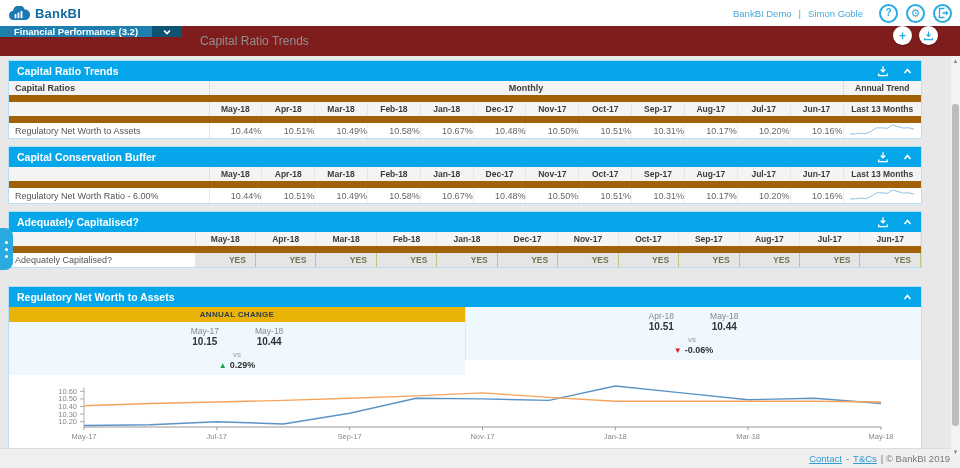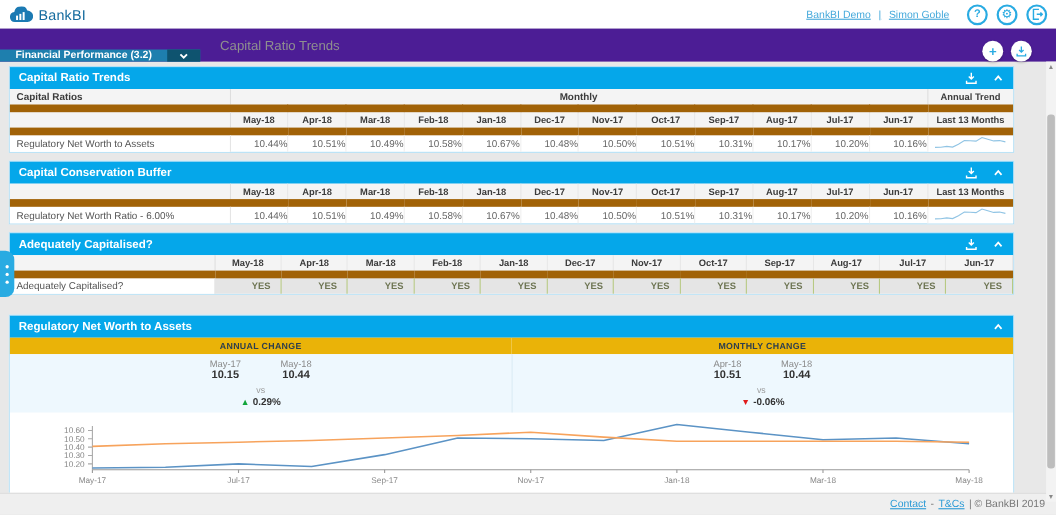--- a/index.html
+++ b/index.html
@@ -4,29 +4,29 @@
 <style>
   * { margin:0; padding:0; box-sizing:border-box; }
   html,body { width:960px; height:468px; }
   body {
     font-family:"Liberation Sans","DejaVu Sans",sans-serif;
     background:#e8e8e8; overflow:hidden; position:relative;
   }
   
   .topbar { height:26px; background:#fff; display:flex; align-items:center; padding:0 8px; }
   .logo { display:flex; align-items:center; gap:5px; }
-  .logo-text { font-size:13px; font-weight:normal; color:#156b9e; letter-spacing:.2px; }
+  .logo-text { font-size:13px; font-weight:bold; color:#156b9e; letter-spacing:.2px; }
   .topbar-right { margin-left:auto; display:flex; align-items:center; gap:8px; }
-  .user-text { font-size:9.5px; color:#45a9db; display:flex; gap:7px; margin-right:8px;text-decoration:underline; }
+  .user-text { font-size:9.5px; color:#45a9db; display:flex; gap:7px; margin-right:8px; }
   .circle-btn { width:19px; height:19px; border-radius:50%; border:2px solid #29abe2; background:#fff;
     color:#29abe2; display:flex; align-items:center; justify-content:center;
     font-size:10px; font-weight:bold; cursor:pointer; line-height:1; }
   .circle-btn .gear-glyph { font-size:11px; font-weight:normal; }
   
-  .navbar { height:30px; background:#4c1d95; display:flex; align-items:flex-end; }
+  .navbar { height:30px; background:#7f1d1d; display:flex; align-items:flex-start; }
   .fp-btn { display:flex; background:#1e7fae; color:#fff; font-size:9.5px; font-weight:bold; cursor:pointer; }
   .fp-label { padding:0 14px; display:flex; align-items:center; }
   .fp-caret { width:30px; background:#0e536f; display:flex; align-items:center; justify-content:center; }
   .nav-title { color:#8f8f8f; font-size:12px; align-self:center; margin-left:18px; }
   .nav-right { margin-left:auto; display:flex; gap:7px; align-items:center; padding-right:22px; }
   .nav-circle { width:19px; height:19px; background:#fff; border-radius:50%; color:#29abe2;
     display:flex; align-items:center; justify-content:center; box-shadow:0 1px 2px rgba(0,0,0,.25);
     cursor:pointer; font-size:12px; font-weight:bold; line-height:1; }
   
   .main { padding:4px 38px 0 8px; height:392px; overflow:hidden; }
@@ -352,21 +352,20 @@
               <div class="num">10.44</div>
             </div>
           </div>
           <div class="delta">
             <span class="arr up">▲</span>
             <span>0.29%</span>
           </div>
         </div>
       </div>
       <div class="half">
-        <div class="strip">MONTHLY CHANGE</div>
         <div class="cbody">
           <div class="cmp">
             <div>
               <div class="mon">Apr-18</div>
               <div class="num">10.51</div>
             </div>
             <div class="vs">vs</div>
             <div>
               <div class="mon">May-18</div>
               <div class="num">10.44</div>

